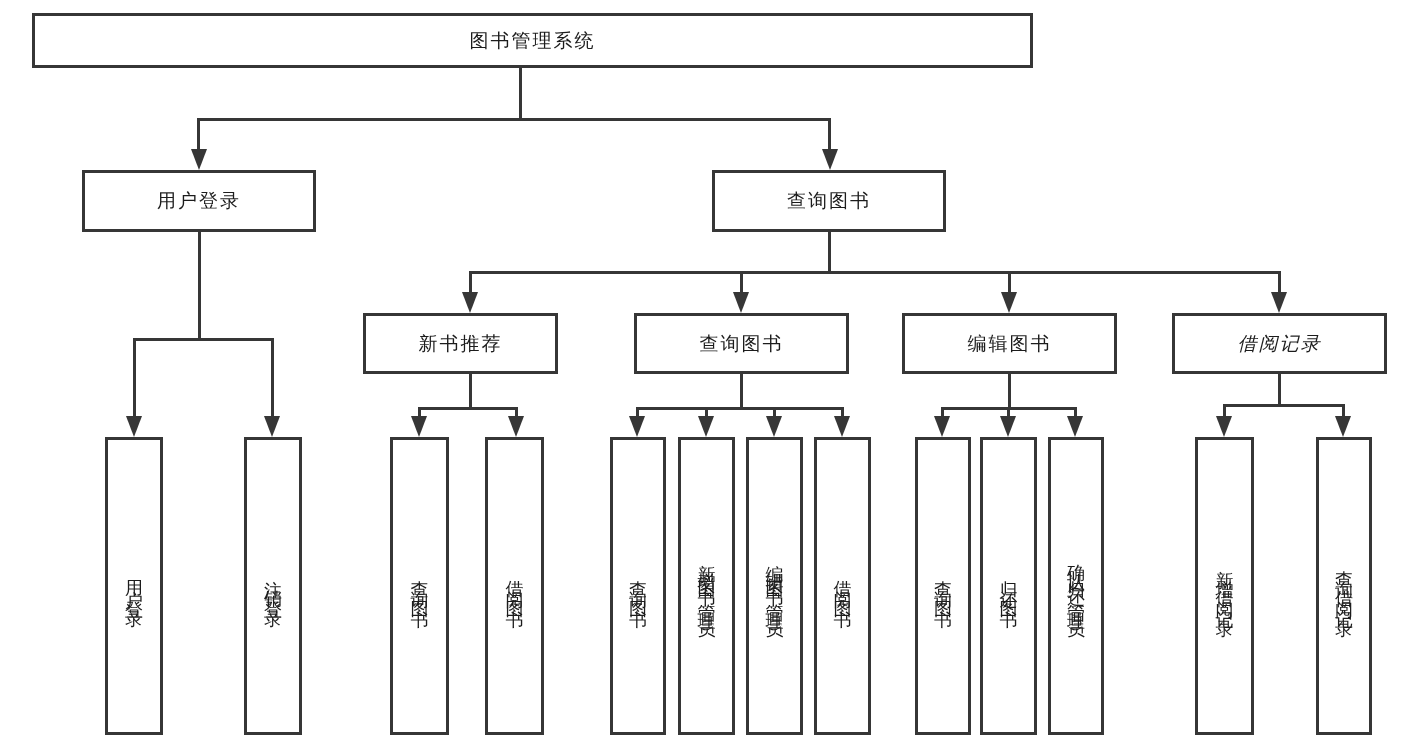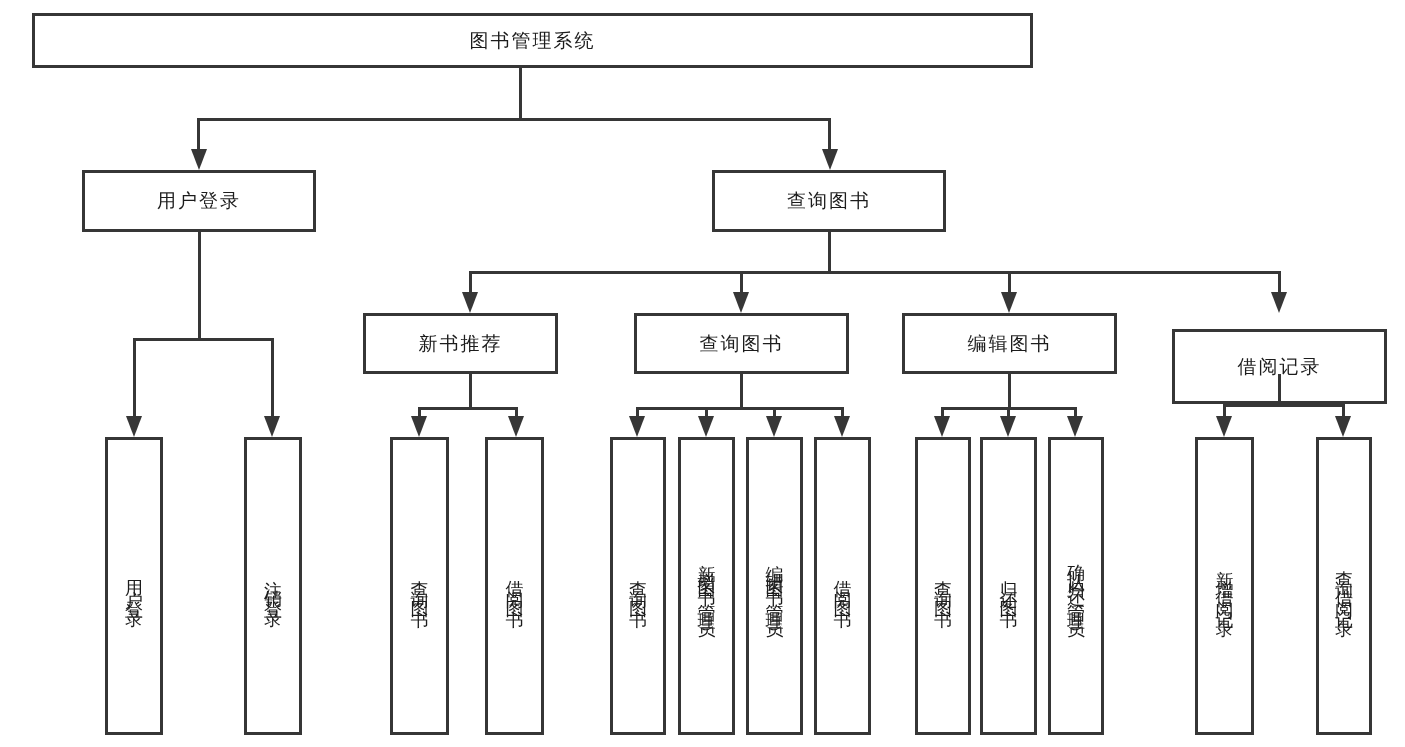--- a/index.html
+++ b/index.html
@@ -75,21 +75,21 @@
 
   <div class="box" style="left:363px; top:313px; width:195px; height:61px;text-align:center;">
     <span class="h-label">新书推荐</span>
   </div>
   <div class="box" style="left:634px; top:313px; width:215px; height:61px;">
     <span class="h-label">查询图书</span>
   </div>
   <div class="box" style="left:902px; top:313px; width:215px; height:61px;">
     <span class="h-label">编辑图书</span>
   </div>
-  <div class="box" style="left:1172px; top:329px; width:215px; height:75px;">
+  <div class="box" style="left:1172px; top:313px; width:215px; height:61px;font-style:italic;">
     <span class="h-label">借阅记录</span>
   </div>
 
   <div class="box" style="left:105px; top:437px; width:58px; height:298px;">
     <span class="v-label">用户登录</span>
   </div>
   <div class="box" style="left:244px; top:437px; width:58px; height:298px;">
     <span class="v-label">注销登录</span>
   </div>
 

